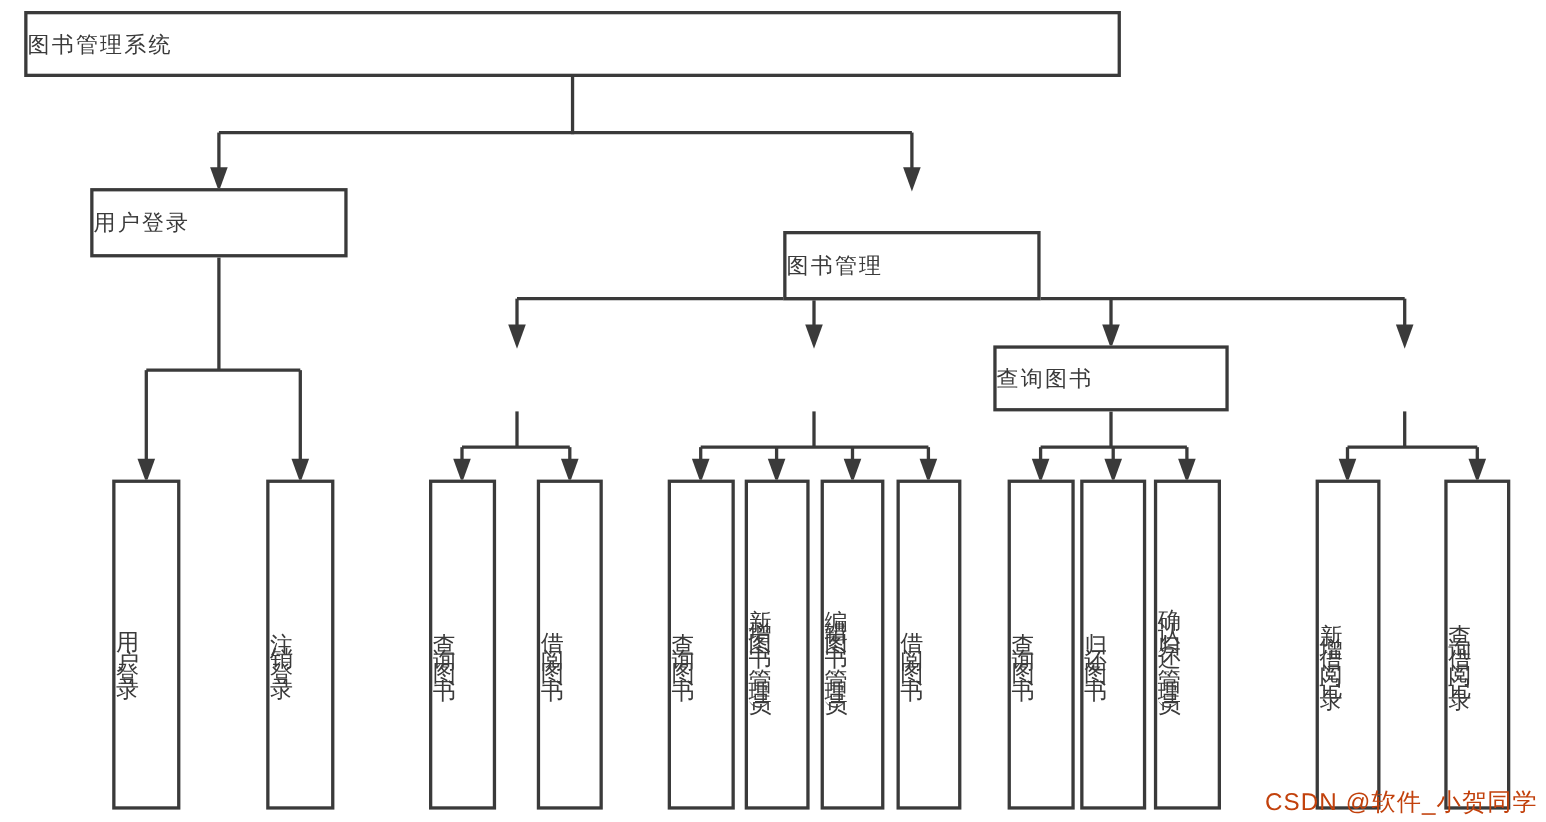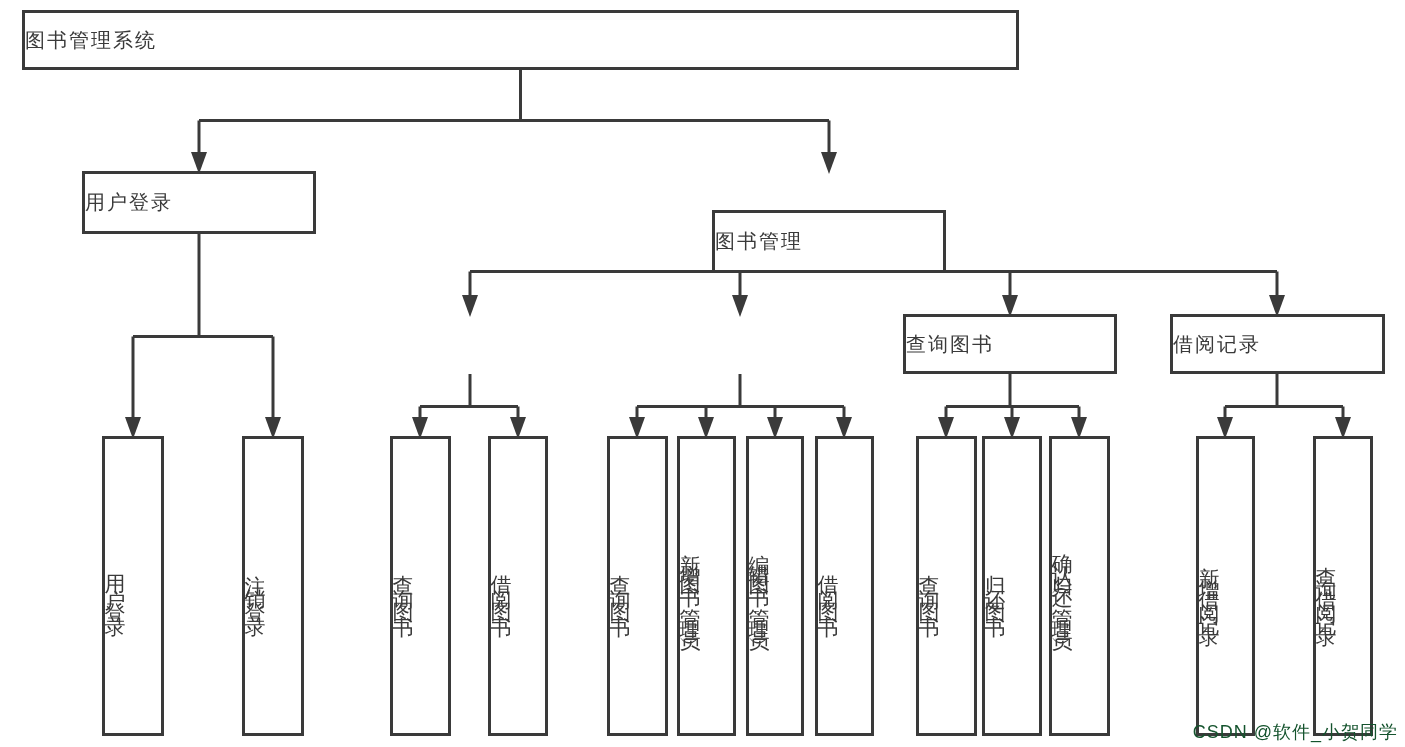--- a/index.html
+++ b/index.html
@@ -30,22 +30,22 @@
     font-size:21px;
     letter-spacing:14px;
     line-height:1;
     white-space:nowrap;
   }
   .vnode .vtext.med  { letter-spacing:12px; }
   .vnode .vtext.long { letter-spacing:11px; }
   .watermark {
     position:absolute;
     right:7px; bottom:3px;
-    font-size:18px;
-    color:#14532d;
+    font-size:22px;
+    color:#c2410c;
     letter-spacing:1px;
     white-space:nowrap;
   }
 </style>
 </head>
 <body>
 
 <div class="canvas">
 
   <svg width="1405" height="747" viewBox="0 0 1405 747">
@@ -121,23 +121,20 @@
   <div class="node hnode" style="left:82px; top:171px; width:234px; height:63px;">
     <span>用户登录</span>
   </div>
   <div class="node hnode" style="left:712px; top:171px; width:234px; height:63px;margin-top:39px;">
     <span>图书管理</span>
   </div>
 
   <div class="node hnode" style="left:903px; top:314px; width:214px; height:60px;">
     <span>查询图书</span>
   </div>
-  <div class="node hnode" style="left:1170px; top:314px; width:215px; height:60px;">
-    <span>借阅记录</span>
-  </div>
 
   <div class="node vnode" style="left:102px; top:436px; width:62px; height:300px;">
     <span class="vtext">用户登录</span>
   </div>
   <div class="node vnode" style="left:242px; top:436px; width:62px; height:300px;">
     <span class="vtext">注销登录</span>
   </div>
 
   <div class="node vnode" style="left:390px; top:436px; width:61px; height:300px;">
     <span class="vtext">查询图书</span>

